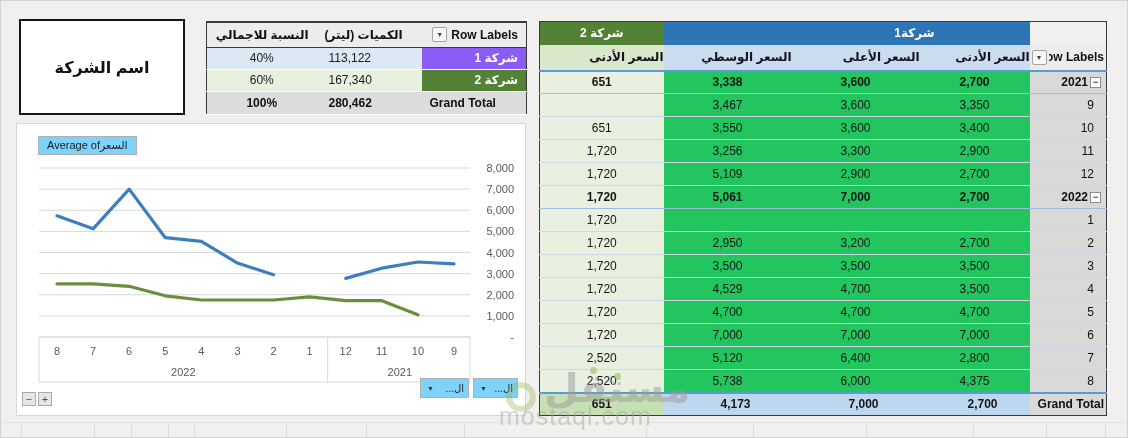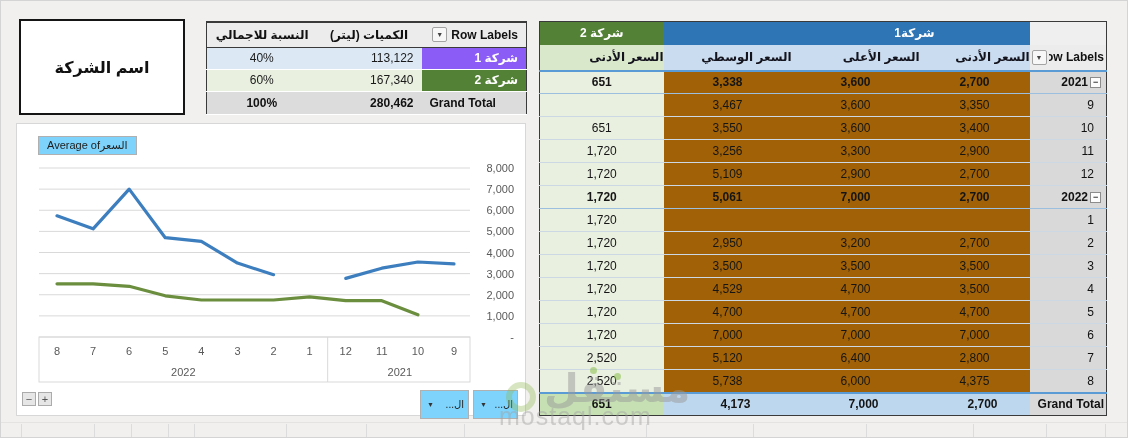--- a/index.html
+++ b/index.html
@@ -36,25 +36,25 @@
   
   .summary-wrap{ position:absolute; left:205px; top:20px; }
   table{ border-collapse:collapse; table-layout:fixed; }
   .summary{ width:320px; border:1px solid #3a3a3a; direction:rtl; font-size:12px; }
   .summary thead th{
     height:25px; background:#ececec; font-weight:bold; color:#111;
     border-top:2px solid #3a3a3a; border-bottom:1px solid #3a3a3a;
   }
   .summary th,.summary td{ padding:0 8px; }
   .summary .h-label{ text-align:right; }
-  .summary .h-qty{ text-align:center; }
+  .summary .h-qty{ text-align:left; }
   .summary .h-pct{ text-align:right; }
   .summary tbody th{ height:22px; text-align:right; color:#fff; font-weight:bold; border-bottom:1px solid #fff; }
   .summary tbody td{ border-bottom:1px solid #fff; }
-  .summary .num{ text-align:right; direction:ltr; padding-left:12px; }
+  .summary .num{ text-align:left; direction:ltr; padding-left:12px; }
   .summary .pct{ text-align:center; }
   .summary .srow.blue td{ background:#dce9f5; }
   .summary .srow.green td{ background:#e9f0e0; }
   .summary .sgrand th,.summary .sgrand td{
     background:#dcdcdc; font-weight:bold; color:#111; height:23px;
     border-top:1px solid #3a3a3a;
   }
   .summary .sgrand th{ text-align:left; direction:ltr; }
   .hcell{ display:flex; align-items:center; gap:4px; justify-content:flex-start; }
 
@@ -66,21 +66,21 @@
   .pivot .c1head{ background:#2e75b6; color:#fff; font-weight:bold; height:23px; text-align:right; padding-left:0; padding-right:95px; }
   .pivot .c2head{ background:#538135; color:#fff; font-weight:bold; text-align:center; }
   .pivot thead tr.sub th{ height:26px; font-weight:bold; color:#14141e; border-bottom:2px solid #5b9bd5; text-align:right; }
   .pivot .sub .rl{ background:#ececec; padding:0 2px; }
   .pivot .sub .b{ background:#cadcef; }
   .pivot .sub .g{ background:#d9e8ca; }
   .rl-flex{ display:flex; direction:ltr; align-items:center; gap:2px; }
   .rl-clip{ flex:1; direction:rtl; overflow:hidden; white-space:nowrap; font-weight:bold; color:#111; }
   .pivot tbody th{ background:#d9d9d9; font-weight:normal; height:23px; }
   .pivot tbody td{ text-align:center; color:#151515; }
-  .pivot td.b{ background:#a16207; }
+  .pivot td.b{ background:#22c55e; }
   .pivot td.g{ background:#e9f0e0; }
   .pivot tr.normal td,.pivot tr.normal th{ border-bottom:1px solid #ccd8e4; }
   .pivot tr.year td,.pivot tr.year th{ border-bottom:1px solid #9cbfdf; font-weight:bold; }
   .pivot tr.grand td,.pivot tr.grand th{ border-top:2px solid #5b9bd5; font-weight:bold; }
   .pivot tr.grand td.b{ background:#bdd7ee;padding-left:16px; }
   .pivot tr.grand td.g{ background:#c6e0b4; }
   .rowlab{ display:flex; align-items:center; justify-content:flex-start; padding:0 12px 0 2px; }
   .rowlab.hasbox{ padding-right:3px; }
   .rowlab .txt{ color:#111; }
   .grand .rowlab{ padding-right:2px; font-size:12px; }
@@ -90,21 +90,21 @@
     position:absolute; left:15px; top:122px; width:510px; height:293px;
     background:#fff; border:1px solid #d7d7d7;
   }
   .chart svg{ position:absolute; left:0; top:0; }
   .chart svg text{ font-family:"Liberation Sans","DejaVu Sans",sans-serif; }
   .field-btn{
     position:absolute; display:flex; align-items:center;
     background:#7dd3fc; border:1px solid #b0b0b0; color:#222; font-size:11px;
   }
   .avg-btn{ left:21px; top:12px; height:19px; padding:0 8px; }
-  .axis-btn{ top:266px; height:29px; padding:0 4px; direction:rtl; justify-content:space-between; font-size:10px; }
+  .axis-btn{ top:254px; height:20px; padding:0 4px; direction:rtl; justify-content:space-between; font-size:10px; }
   .axis-btn .arrow{ font-size:7px; color:#333; margin-left:2px; }
   .axis-btn1{ left:403px; width:49px; }
   .axis-btn2{ left:456px; width:45px; }
   .pm-btn{
     position:absolute; top:268px; width:14px; height:14px;
     background:#e6e6e6; border:1px solid #ababab; color:#555;
     display:flex; align-items:center; justify-content:center; font-size:11px; line-height:11px;
   }
   .minus-btn{ left:5px; }
   .plus-btn{ left:21px; }

